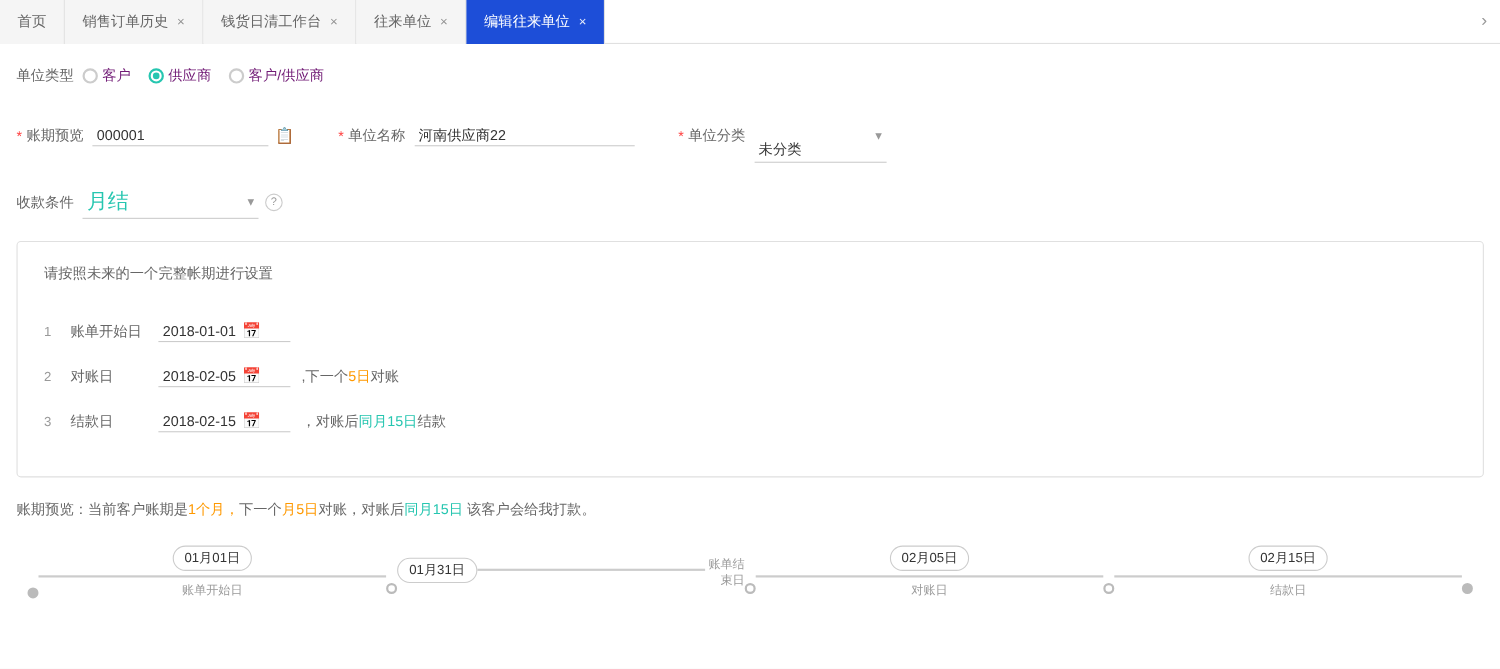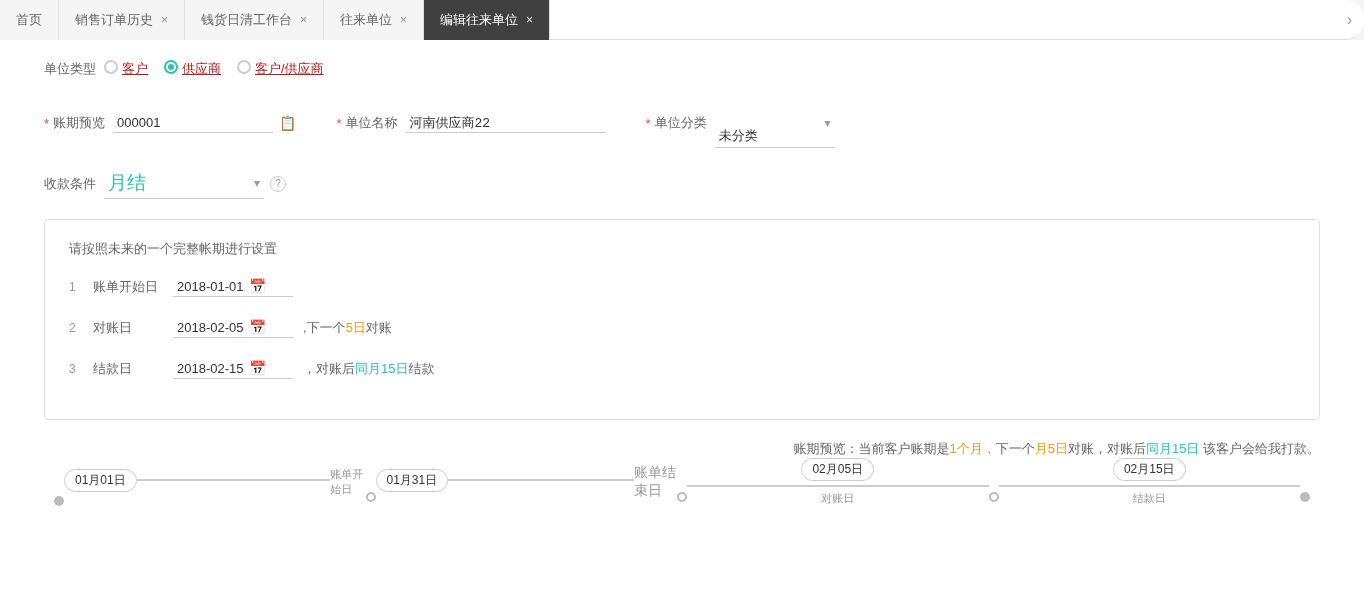--- a/index.html
+++ b/index.html
@@ -6,56 +6,55 @@
     body { font-family: 'Microsoft YaHei', Arial, sans-serif; font-size: 13px; color: #333; background: #f5f5f5; }
 
     
     .tab-bar {
       display: flex;
       align-items: center;
       background: #fff;
       border-bottom: 1px solid #e0e0e0;
       height: 40px;
       padding: 0;
-      border-radius: 18px;
     }
     .tab {
       display: flex;
       align-items: center;
       padding: 0 16px;
       height: 40px;
       cursor: pointer;
       font-size: 13px;
       color: #666;
       border-right: 1px solid #e0e0e0;
       white-space: nowrap;
       background: #f5f5f5;
     }
     .tab.active {
-      background: #404040;
+      background: #1d4ed8;
       color: #fff;
     }
     .tab .close-btn {
       margin-left: 8px;
       font-size: 12px;
       color: inherit;
       opacity: 0.7;
     }
     .tab.active .close-btn { color: #fff; opacity: 0.9; }
     .tab-expand {
       margin-left: auto;
       padding: 0 12px;
       font-size: 16px;
       color: #999;
       cursor: pointer;
     }
 
     
     .content {
-      padding: 20px 44px;
+      padding: 20px 15px;
       background: #fff;
       min-height: calc(100vh - 40px);
     }
 
     
     .form-row {
       display: flex;
       align-items: center;
       margin-bottom: 20px;
     }
@@ -69,21 +68,21 @@
       margin-right: 8px;
       white-space: nowrap;
     }
     .required-star {
       color: #f44;
       margin-right: 4px;
     }
 
     
     .radio-group { display: flex; align-items: center; gap: 16px; }
-    .radio-item { display: flex; gap: 4px; cursor: pointer; color: #b91c1c; text-decoration: underline; }
+    .radio-item { display: flex; align-items: center; gap: 4px; cursor: pointer; color: #701a75; }
     .radio-circle {
       width: 14px; height: 14px; border-radius: 50%;
       border: 2px solid #ccc;
       display: flex; align-items: center; justify-content: center;
     }
     .radio-circle.checked { border-color: #26c6b0; }
     .radio-circle.checked::after {
       content: '';
       width: 6px; height: 6px; border-radius: 50%;
       background: #26c6b0;
@@ -148,21 +147,21 @@
     
     .panel-box {
       border: 1px solid #e0e0e0;
       border-radius: 4px;
       padding: 20px 24px;
       margin-bottom: 20px;
     }
     .panel-title {
       color: #666;
       font-size: 13px;
-      margin-bottom: 18px;
+      margin-bottom: 32px;
     }
 
     
     .period-row {
       display: flex;
       align-items: center;
       margin-bottom: 20px;
     }
     .period-num {
       width: 24px;
@@ -194,21 +193,21 @@
       font-size: 13px;
       color: #26c6b0;
       text-align: center;
       padding: 2px;
     }
 
     
     .preview-text {
       font-size: 13px;
       color: #666;
-      text-align: right;
+      margin-bottom: 24px;
     }
     .timeline-badge {
       border: 1px solid #ccc;
       border-radius: 20px;
       padding: 2px 10px;
       font-size: 12px;
       color: #333;
       background: #fff;
       white-space: nowrap;
       margin-bottom: 4px;
@@ -265,21 +264,21 @@
   <div class="form-row">
     <div class="form-item">
       <span class="required-star">*</span>
       <span class="form-label">账期预览</span>
       <input class="text-input" type="text" value="000001" style="">
       <span class="cal-icon">📋</span>
     </div>
     <div class="form-item">
       <span class="required-star">*</span>
       <span class="form-label">单位名称</span>
-      <input class="text-input" type="text" style="width: 200px; font-family: Liberation Mono, monospace;" value="河南供应商22">
+      <input class="text-input" type="text" style="width: 200px;" value="河南供应商22">
     </div>
     <div class="form-item">
       <span class="required-star">*</span>
       <span class="form-label">单位分类</span>
       <div class="category-select">
         <span class="category-value">未分类</span>
         <span class="dropdown-icon">▾</span>
       </div>
     </div>
   </div>
@@ -339,34 +338,34 @@
 
   <div style="position:relative; padding: 0 10px;">
     <div style="display:flex; align-items:flex-end; margin-bottom:0;">
 
       <div style="display:flex; align-items:stretch; width:100%;">
 
         <div style="display:flex; flex-direction:column; align-items:center; justify-content:flex-end;">
           <div style="width:10px;height:10px;border-radius:50%;background:#bbb;border:2px solid #bbb;"></div>
         </div>
 
-        <div style="flex:1; display:flex; flex-direction:row; align-items:center;">
+        <div style="flex:1; display:flex; flex-direction:column; align-items:center;">
           <div class="timeline-badge">01月01日</div>
           <div style="height:2px;background:#ccc;width:100%;margin-bottom:4px;"></div>
           <div style="font-size:11px;color:#999;">账单开始日</div>
         </div>
 
         <div style="display:flex; flex-direction:column; align-items:center; justify-content:flex-end;">
           <div style="width:10px;height:10px;border-radius:50%;background:#fff;border:2px solid #bbb;margin-bottom:4px;"></div>
         </div>
 
         <div style="flex:1; display:flex; flex-direction:row; align-items:center;">
           <div class="timeline-badge">01月31日</div>
           <div style="height:2px;background:#ccc;width:100%;margin-bottom:4px;"></div>
-          <div style="font-size:14px;color:#999;">账单结束日</div>
+          <div style="font-size:11px;color:#999;text-align:right;">账单结束日</div>
         </div>
 
         <div style="display:flex; flex-direction:column; align-items:center; justify-content:flex-end;">
           <div style="width:10px;height:10px;border-radius:50%;background:#fff;border:2px solid #bbb;margin-bottom:4px;"></div>
         </div>
 
         <div style="flex:1; display:flex; flex-direction:column; align-items:center;">
           <div class="timeline-badge">02月05日</div>
           <div style="height:2px;background:#ccc;width:100%;margin-bottom:4px;"></div>
           <div style="font-size:11px;color:#999;">对账日</div>

